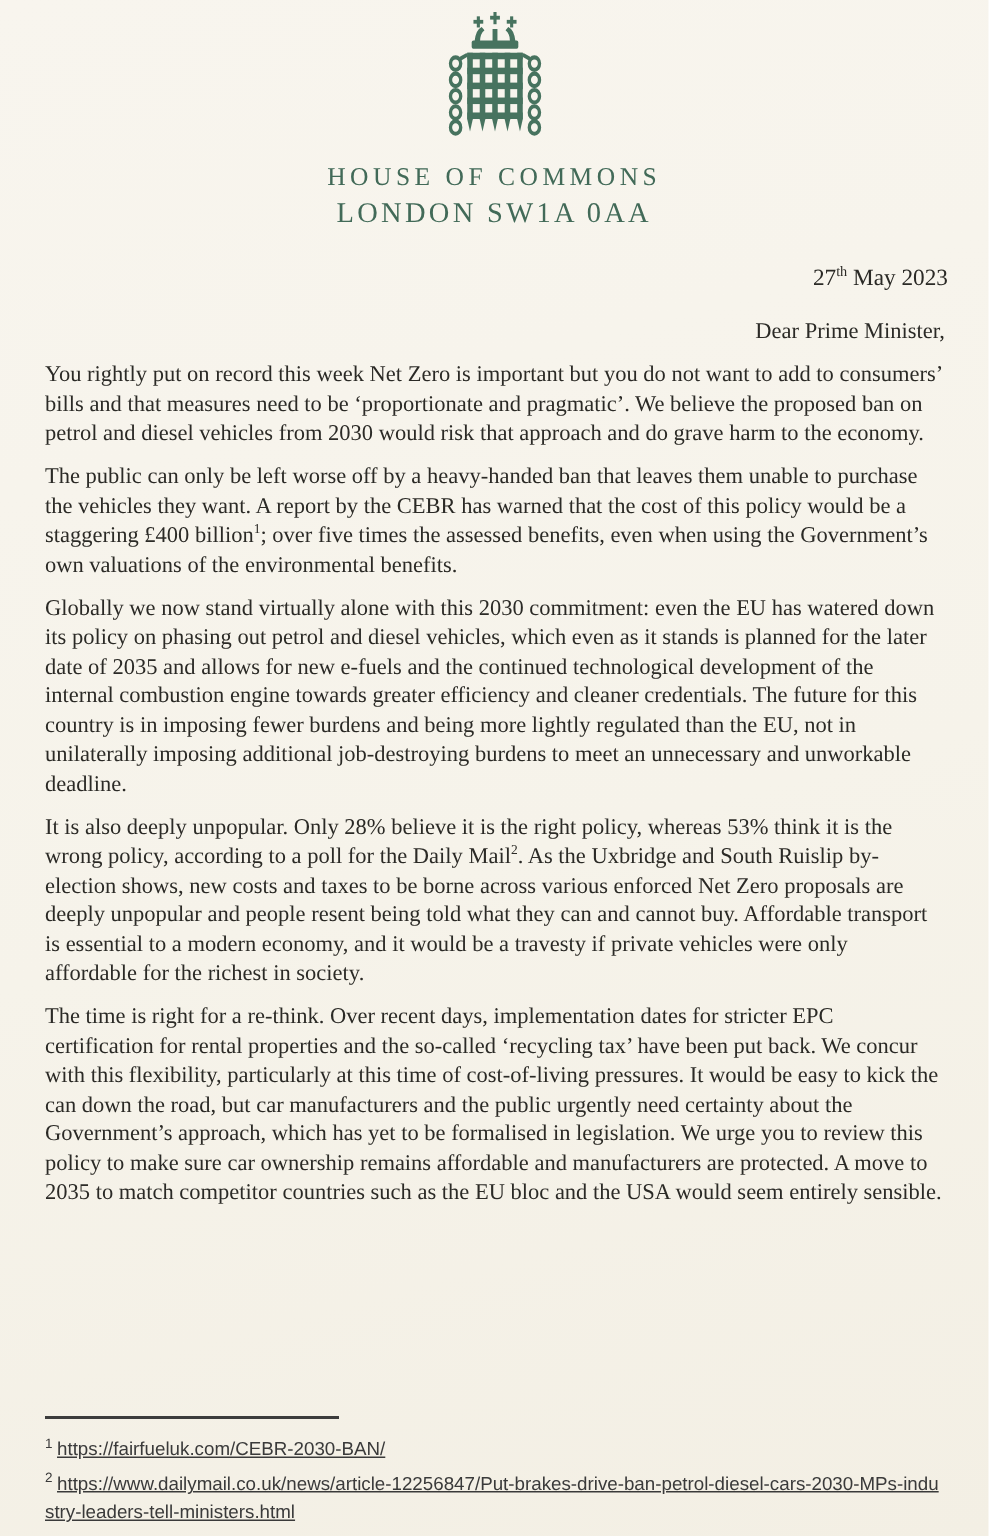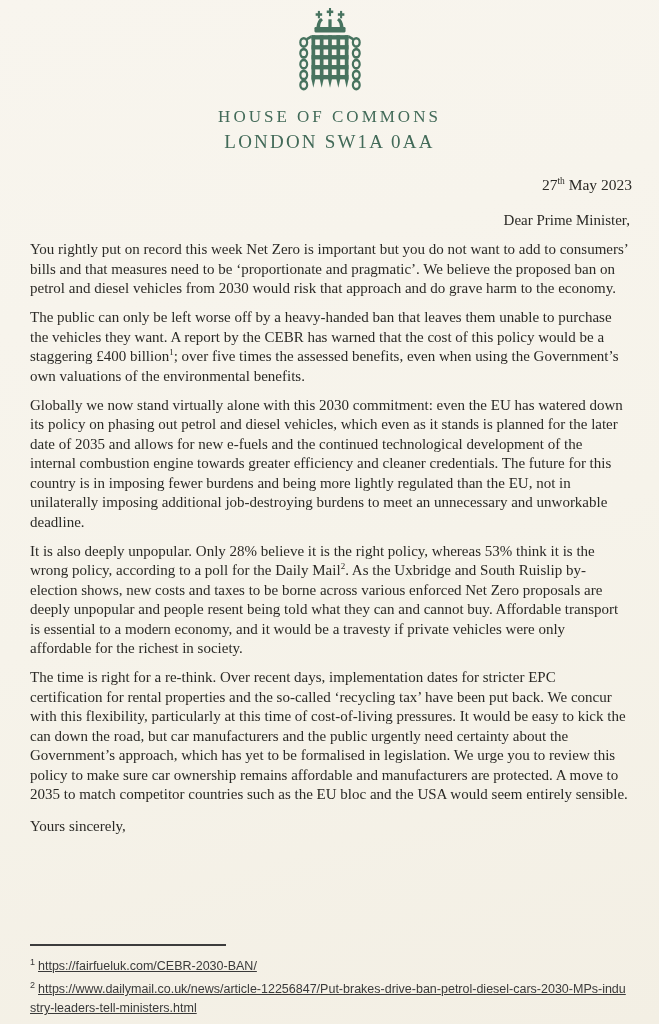--- a/index.html
+++ b/index.html
@@ -135,21 +135,20 @@
 
     <p class="para"><span>The public can only be left worse off by a heavy-handed ban that leaves them unable to purchase the vehicles they want. A report by the CEBR has warned that the cost of this policy would be a staggering £400 billion</span><sup>1</sup><span>; over five times the assessed benefits, even when using the Government’s own valuations of the environmental benefits.</span></p>
 
 
     <p class="para"><span>Globally we now stand virtually alone with this 2030 commitment: even the EU has watered down its policy on phasing out petrol and diesel vehicles, which even as it stands is planned for the later date of 2035 and allows for new e-fuels and the continued technological development of the internal combustion engine towards greater efficiency and cleaner credentials. The future for this country is in imposing fewer burdens and being more lightly regulated than the EU, not in unilaterally imposing additional job-destroying burdens to meet an unnecessary and unworkable deadline.</span></p>
 
     <p class="para"><span>It is also deeply unpopular. Only 28% believe it is the right policy, whereas 53% think it is the wrong policy, according to a poll for the Daily Mail</span><sup>2</sup><span>. As the Uxbridge and South Ruislip by-election shows, new costs and taxes to be borne across various enforced Net Zero proposals are deeply unpopular and people resent being told what they can and cannot buy. Affordable transport is essential to a modern economy, and it would be a travesty if private vehicles were only affordable for the richest in society.</span></p>
 
     <p class="para"><span>The time is right for a re-think. Over recent days, implementation dates for stricter EPC certification for rental properties and the so-called ‘recycling tax’ have been put back. We concur with this flexibility, particularly at this time of cost-of-living pressures. It would be easy to kick the can down the road, but car manufacturers and the public urgently need certainty about the Government’s approach, which has yet to be formalised in legislation. We urge you to review this policy to make sure car ownership remains affordable and manufacturers are protected. A move to 2035 to match competitor countries such as the EU bloc and the USA would seem entirely sensible.</span></p>
 
-    <div class="para closing">Yours sincerely,</div>
   </div>
 
   <div class="footnotes">
     <div class="fn-rule"></div>
     <div class="fn"><sup>1</sup><span class="fn-link">https://fairfueluk.com/CEBR-2030-BAN/</span></div>
     <div class="fn"><sup>2</sup><span class="fn-link">https://www.dailymail.co.uk/news/article-12256847/Put-brakes-drive-ban-petrol-diesel-cars-2030-MPs-industry-leaders-tell-ministers.html</span></div>
   </div>
 
 </div>
 

